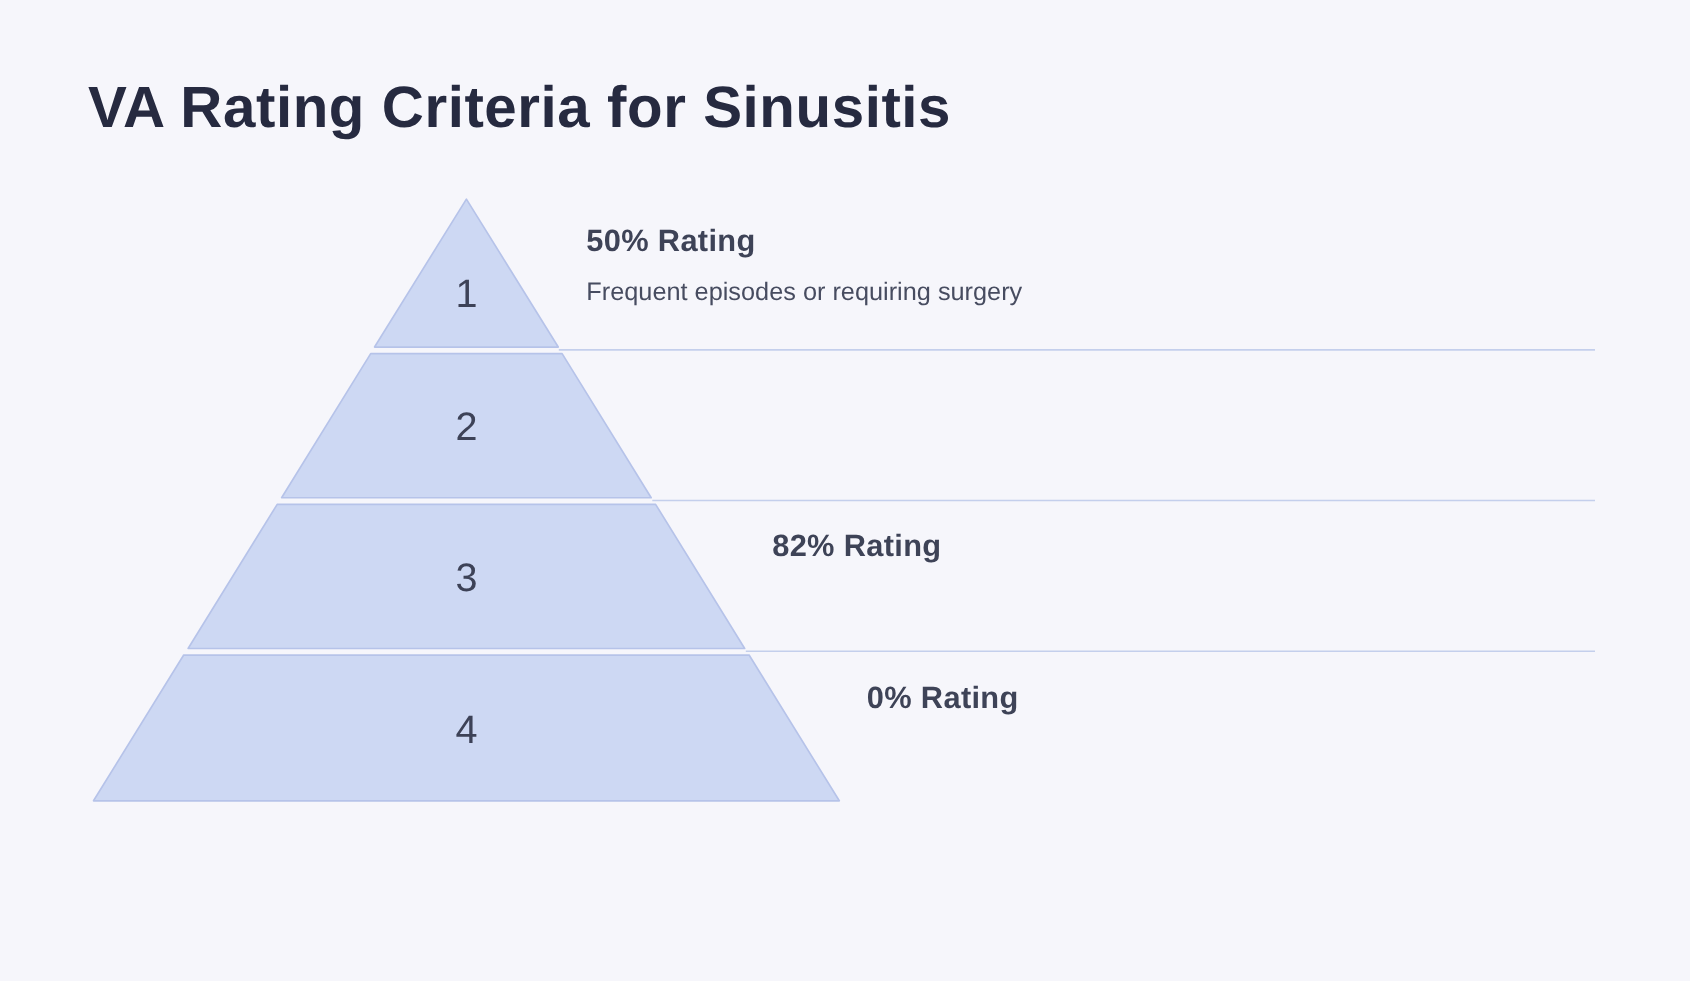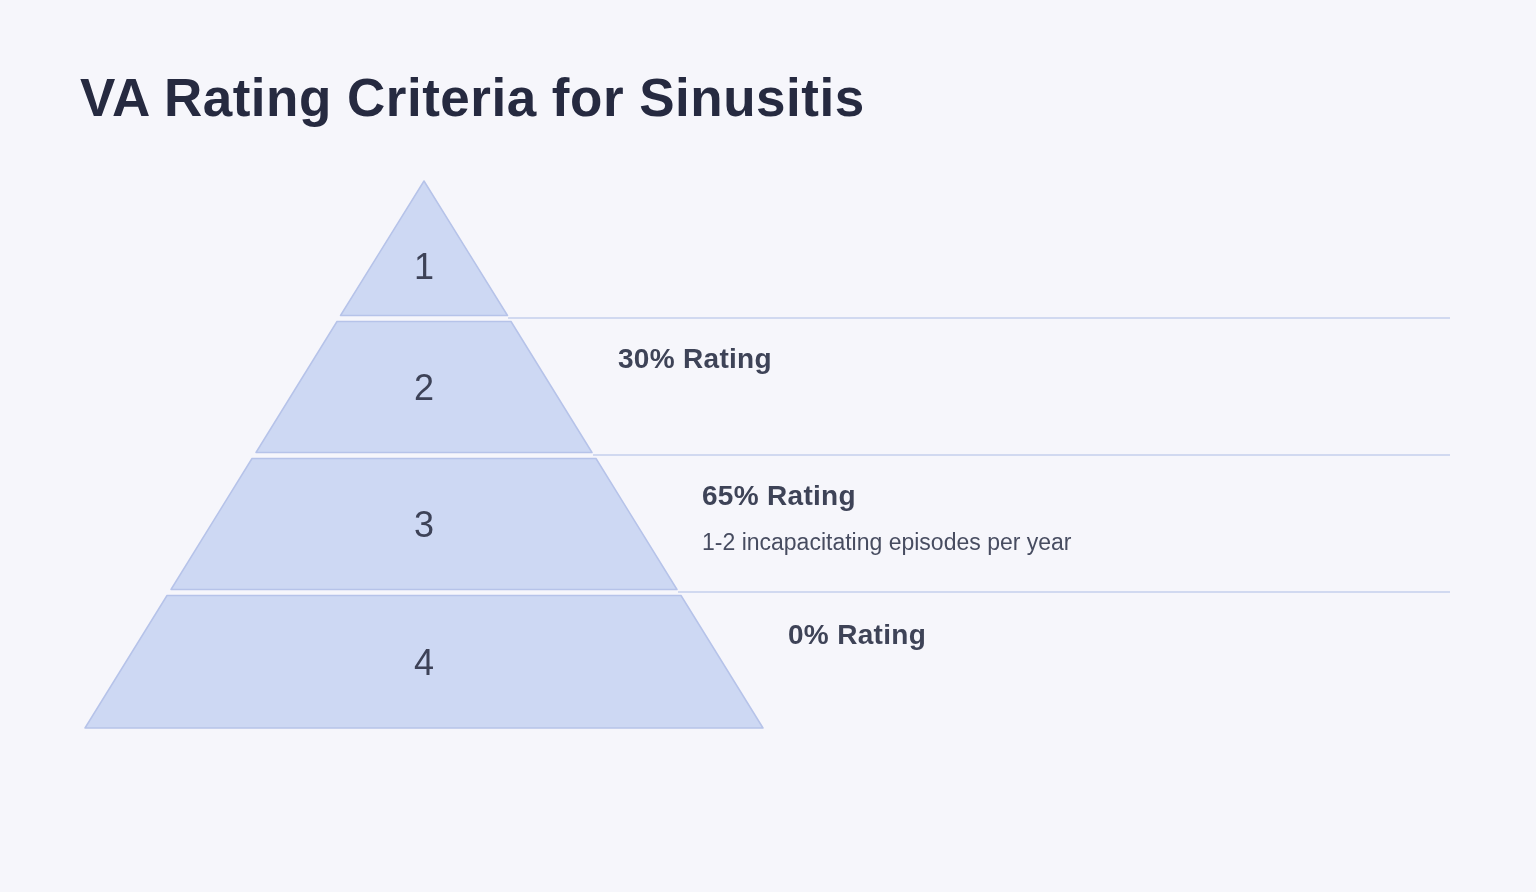--- a/index.html
+++ b/index.html
@@ -100,28 +100,30 @@
     <polygon class="tier-shape" points="337,321.5 511,321.5 592,452.5 256,452.5"></polygon>
     <polygon class="tier-shape" points="252,458.5 596,458.5 677,589.5 171,589.5"></polygon>
     <polygon class="tier-shape" points="167,595.5 681,595.5 763,728 85,728"></polygon>
 
     <text class="tier-number" x="424" y="279">1</text>
     <text class="tier-number" x="424" y="400">2</text>
     <text class="tier-number" x="424" y="537">3</text>
     <text class="tier-number" x="424" y="675">4</text>
   </svg>
 
+  <div class="tier-text tier-text-1">
+    <div class="tier-rating">50% Rating</div>
+    <div class="tier-desc">Frequent episodes or requiring surgery</div>
+  </div>
 
   <div class="tier-text tier-text-2">
-    <div class="tier-rating">30% Rating</div>
   </div>
 
   <div class="tier-text tier-text-3">
-    <div class="tier-rating">65% Rating</div>
-    <div class="tier-desc">1-2 incapacitating episodes per year</div>
+    <div class="tier-rating">82% Rating</div>
   </div>
 
   <div class="tier-text tier-text-4">
     <div class="tier-rating">0% Rating</div>
   </div>
 
 
 </div>
 
 </body></html>

